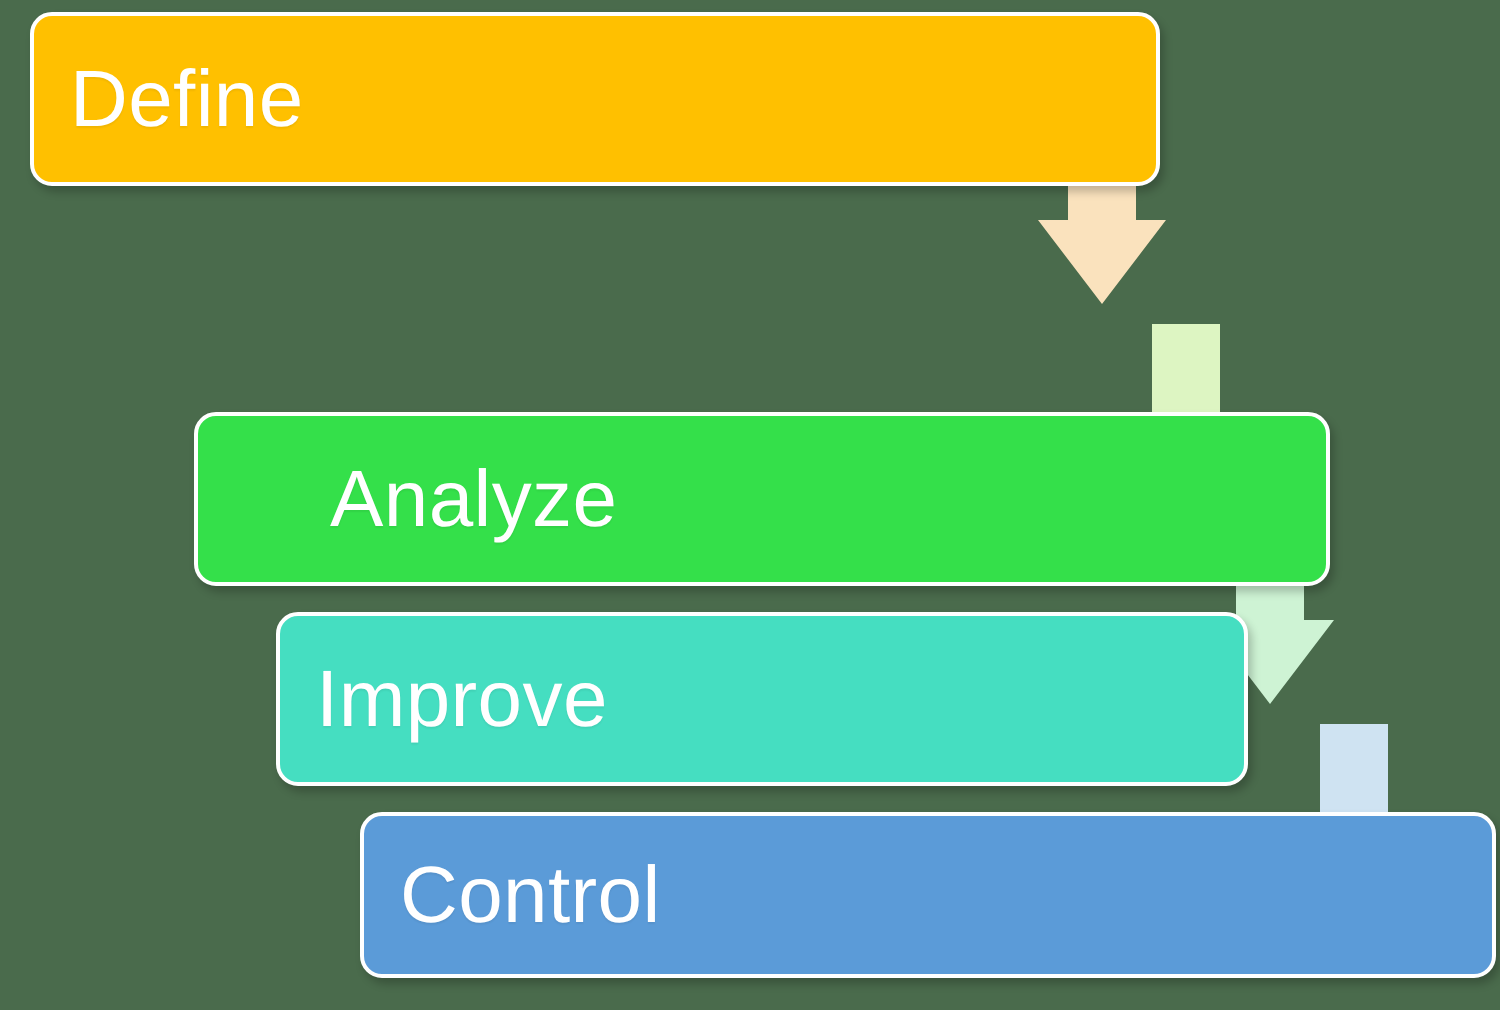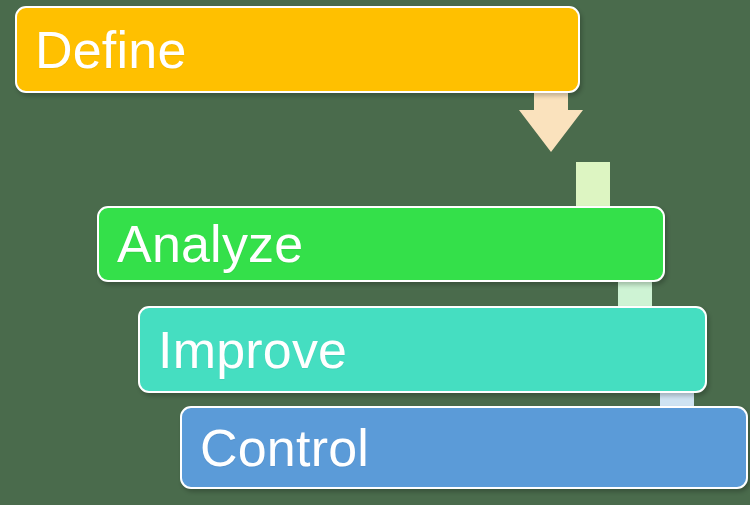--- a/index.html
+++ b/index.html
@@ -41,21 +41,21 @@
     position: absolute;
     box-sizing: border-box;
     border: 2px solid #ffffff;
     border-radius: 11px;
     display: flex;
     align-items: center;
     box-shadow: 2px 3px 4px rgba(0,0,0,0.22);
   }
   .step-label {
     color: #ffffff;
-    font-size: 52px;
+    font-size: 40px;
     line-height: 1;
     font-weight: 400;
     letter-spacing: 0.2px;
     padding-left: 18px;
     white-space: nowrap;
     text-shadow: 0 1px 1px rgba(0,0,0,0.06);
   }
   
   .arrow-svg {
     position: absolute;
@@ -76,25 +76,25 @@
       </svg>
   </div>
 
   <div class="bar-layer">
 
     <div class="step" id="step-0" style="left: 15px; top: 6px; width: 565px; height: 87px; background: rgb(255, 192, 0); border-color: rgb(255, 255, 255);">
       <span class="step-label" style="color: rgb(255, 255, 255);">Define</span>
     </div>
 
 
-    <div class="step" id="step-2" style="left: 97px; top: 206px; width: 568px; height: 76px; background: rgb(52, 224, 74); border-color: rgb(255, 255, 255);">
+    <div class="step" id="step-2" style="left: 97px; top: 206px; width: 568px; height: 87px; background: rgb(52, 224, 74); border-color: rgb(255, 255, 255); padding-left: 48px;">
       <span class="step-label" style="color: rgb(255, 255, 255);">Analyze</span>
     </div>
 
-    <div class="step" id="step-3" style="left: 138px; top: 306px; width: 569px; height: 87px; background: rgb(69, 222, 193); border-color: rgb(255, 255, 255);">
+    <div class="step" id="step-3" style="left: 138px; top: 306px; width: 486px; height: 87px; background: rgb(69, 222, 193); border-color: rgb(255, 255, 255);">
       <span class="step-label" style="color: rgb(255, 255, 255);">Improve</span>
     </div>
 
     <div class="step" id="step-4" style="left: 180px; top: 406px; width: 568px; height: 83px; background: rgb(91, 155, 216); border-color: rgb(255, 255, 255);">
       <span class="step-label" style="color: rgb(255, 255, 255);">Control</span>
     </div>
 
   </div>
 </div>
 

